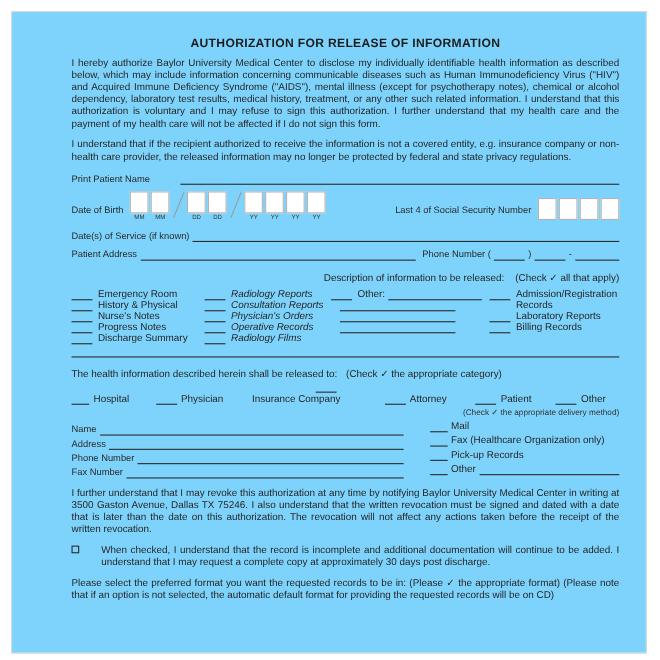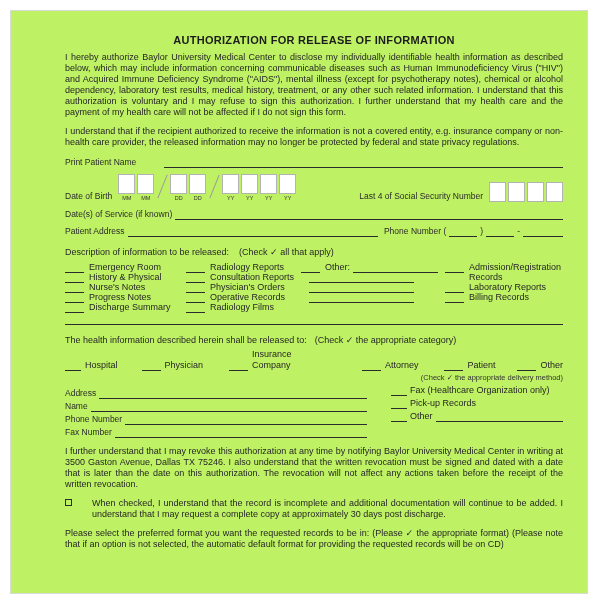--- a/index.html
+++ b/index.html
@@ -5,40 +5,40 @@
   * { box-sizing: border-box; }
   html,body { margin:0; padding:0; background:#fff; }
   body {
     width:600px; height:600px; position:relative;
     font-family:"Liberation Sans","DejaVu Sans",sans-serif;
     color:#262626; font-size:9px; line-height:11px;
     -webkit-font-smoothing:antialiased;
   }
   .sheet {
     position:absolute; left:10px; top:10px; width:578px; height:584px;
-    border:1px solid #d9d9d9; background:#bef264;
+    border:1px solid #d9d9d9; background:#7dd3fc;
     padding:24px 24px 0 54px; overflow:hidden;
   }
   .title { text-align:center; font-weight:bold; font-size:11px; letter-spacing:.3px; margin-bottom:6px; color:#1c1c1c; }
   .para { text-align:justify; margin:0 0 8px 0; }
   .row { display:flex; align-items:flex-end; margin-top:5px; }
   .lbl { white-space:nowrap; font-size:8.5px; color:#2a2a2a; }
   .fill { flex:1; border-bottom:1px solid #2b2b2b; height:9px; margin-left:3px; }
   .blk { display:inline-block; border-bottom:1px solid #2b2b2b; height:8px; width:19px; flex:none; }
   .blk.w28 { width:28px; } .blk.w40 { width:40px; }
   
-  .dobrow { display:flex; align-items:flex-end; margin-top:6px; }
+  .dobrow { display:flex; align-items:center; margin-top:6px; }
   .cell { display:flex; flex-direction:column; align-items:center; margin-right:2px; }
   .box { width:17px; height:20px; border:1px solid #b3b3b3; background:#fff; }
   .boxlab { font-size:5.5px; line-height:8px; color:#333; letter-spacing:0; }
   .slash { width:1px; height:25px; background:#9a9a9a; transform:rotate(22deg); margin:0 7px 0 6px; flex:none; }
   
   .grid { display:flex; margin-top:5px; }
   .gc { display:flex; flex-direction:column; }
-  .gc1 { width:121px; } .gc2 { width:115px; } .gc3 { width:118px; } .gc4 { flex:1; }
+  .gc1 { width:121px; } .gc2 { width:115px;font-style:italic; } .gc3 { width:118px; } .gc4 { flex:1; }
   .gi { display:flex; align-items:flex-end; height:10px; }
   .gi .blk { margin-right:5px; }
   .indent { margin-left:24px; }
   .bareline { border-bottom:1px solid #2b2b2b; height:9px; margin-left:8px; width:105px; }
   
   .cats { display:flex; align-items:flex-end; margin-top:3px; }
   .cat { display:flex; align-items:flex-end; }
   .cat .blk { margin-right:4px; }
   .twocol { display:flex; margin-top:2px; }
   .leftcol { width:302px; }
@@ -122,21 +122,21 @@
     <span class="lbl">Patient Address</span>
     <span class="fill" style="margin-right:6px;"></span>
     <span class="lbl">Phone Number (</span>
     <span class="blk w28" style="margin:0 3px;"></span>
     <span class="lbl">)</span>
     <span class="blk w28" style="margin:0 3px;"></span>
     <span class="lbl">-</span>
     <span class="blk w40" style="margin-left:3px;"></span>
   </div>
 
-  <div class="row" style="margin-top:10px;">
+  <div class="row" style="margin-top:10px;justify-content:flex-end;">
     <span>Description of information to be released:</span>
     <span style="margin-left:10px;">(Check ✓ all that apply)</span>
   </div>
 
   <div class="grid">
     <div class="gc gc1">
       <div class="gi">
           <span class="blk"></span>
           <span>Emergency Room</span>
         </div>
@@ -225,61 +225,65 @@
 
   <div class="cats">
     <div class="cat" style="margin-right:24px;">
         <span class="blk" style="width:16px;"></span>
         <span>Hospital</span>
       </div>
     <div class="cat" style="margin-right:26px;">
         <span class="blk"></span>
         <span>Physician</span>
       </div>
-    <div class="cat" style="margin-right:40px;">
+    <div class="cat" style="margin-right:40px;flex-direction:column;">
         <span class="blk"></span>
         <span>Insurance Company</span>
       </div>
     <div class="cat" style="margin-right:26px;">
         <span class="blk"></span>
         <span>Attorney</span>
       </div>
     <div class="cat" style="margin-right:22px;">
         <span class="blk"></span>
         <span>Patient</span>
       </div>
     <div class="cat">
         <span class="blk"></span>
         <span>Other</span>
       </div>
   </div>
 
   <div class="twocol">
     <div class="leftcol" style="padding-top:13px;">
       <div class="frow">
+          <span class="lbl">Name</span>
+          <span class="fill"></span>
+        </div>
+      <div class="frow">
           <span class="lbl">Address</span>
-          <span class="fill"></span>
-        </div>
-      <div class="frow">
-          <span class="lbl">Name</span>
           <span class="fill"></span>
         </div>
       <div class="frow">
           <span class="lbl">Phone Number</span>
           <span class="fill"></span>
         </div>
       <div class="frow">
           <span class="lbl">Fax Number</span>
           <span class="fill"></span>
         </div>
     </div>
     <div class="rightcol">
       <div class="note">(Check ✓ the appropriate delivery method)</div>
       <div class="mrow">
           <span class="blk"></span>
+          <span>Mail</span>
+        </div>
+      <div class="mrow">
+          <span class="blk"></span>
           <span>Fax (Healthcare Organization only)</span>
         </div>
       <div class="mrow">
           <span class="blk"></span>
           <span>Pick-up Records</span>
         </div>
       <div class="mrow">
           <span class="blk"></span>
           <span>Other</span>
           <span class="fill"></span>

